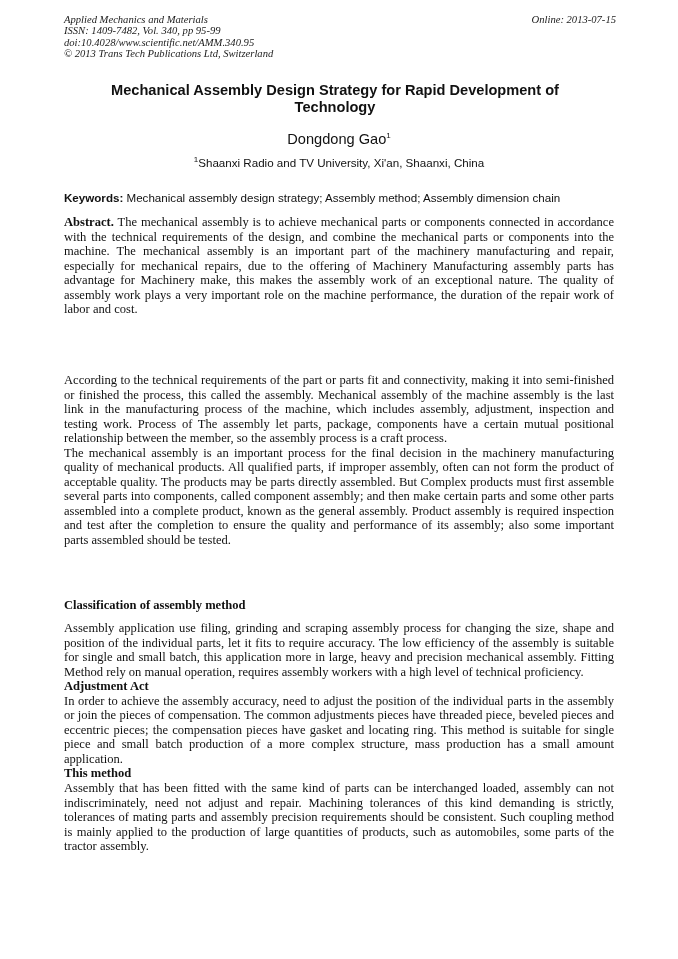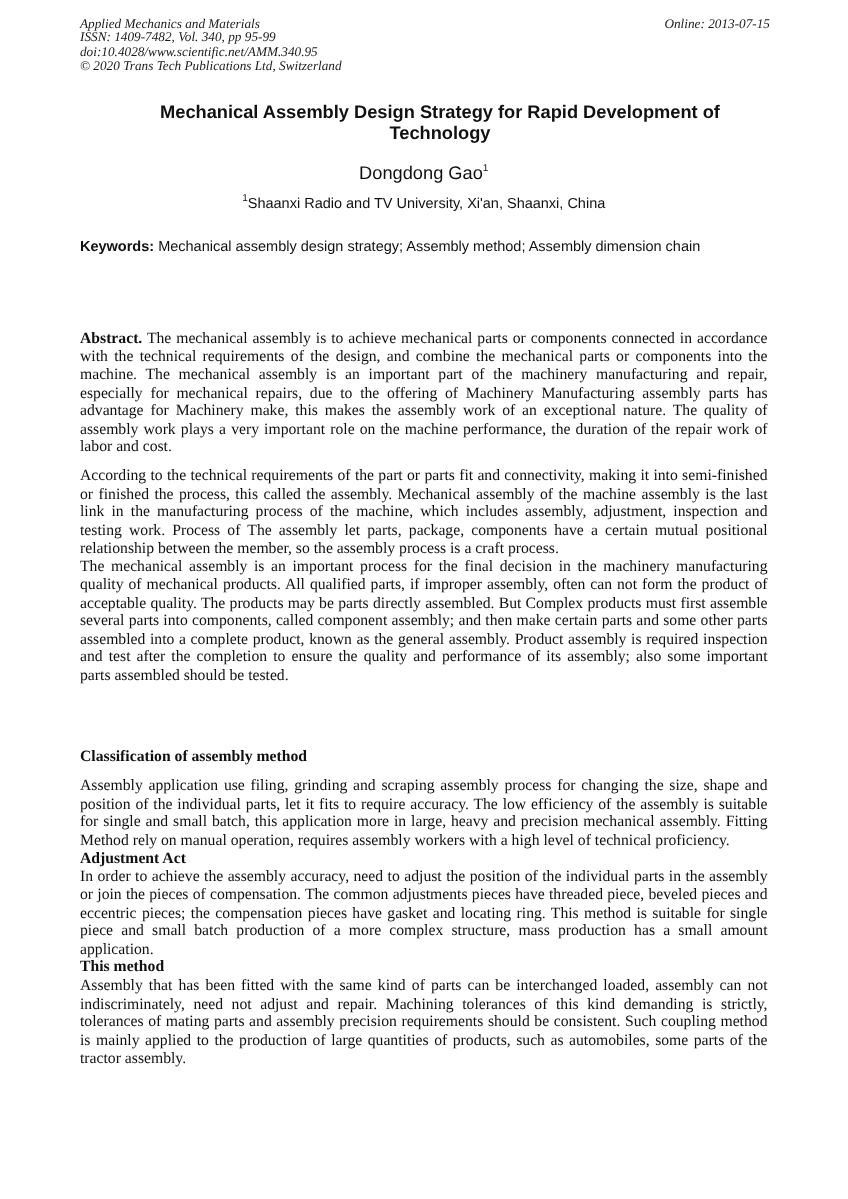--- a/index.html
+++ b/index.html
@@ -1,56 +1,56 @@
 <!DOCTYPE html>
 <html><head>
 <meta charset="utf-8">
 <style>
   html, body { margin: 0; padding: 0; background: #ffffff; }
   body { width: 678px; height: 959px; position: relative; overflow: hidden; color: #111; }
   .page { position: absolute; left: 0; top: 0; width: 678px; height: 792px; }
   .hdr { position: absolute; left: 64px; top: 14px; font-family: "Liberation Serif", serif; font-style: italic; font-size: 10.6px; line-height: 11.4px; color: #1a1a1a; }
   .hdr-right { position: absolute; right: 62px; top: 14px; font-family: "Liberation Serif", serif; font-style: italic; font-size: 10.6px; line-height: 11.4px; color: #1a1a1a; }
-  .title { position: absolute; left: 77px; width: 550px; top: 82px; text-align: center; font-family: "Liberation Sans", sans-serif; font-weight: bold; font-size: 14.6px; line-height: 17px; color: #111; }
+  .title { position: absolute; left: 60px; width: 550px; top: 82px; text-align: center; font-family: "Liberation Sans", sans-serif; font-weight: bold; font-size: 14.6px; line-height: 17px; color: #111; }
   .author { position: absolute; left: 64px; width: 550px; top: 131px; text-align: center; font-family: "Liberation Sans", sans-serif; font-size: 14.6px; line-height: 17px; }
   .author sup, .affil sup { font-size: 8px; vertical-align: super; line-height: 0; }
   .affil { position: absolute; left: 64px; width: 550px; top: 156px; text-align: center; font-family: "Liberation Sans", sans-serif; font-size: 11.6px; line-height: 14px; }
   .keywords { position: absolute; left: 64px; width: 560px; top: 191px; font-family: "Liberation Sans", sans-serif; font-size: 11.6px; line-height: 14px; white-space: nowrap; }
   .keywords b { font-weight: bold; }
   .body { position: absolute; left: 64px; width: 550px; font-family: "Liberation Serif", serif; font-size: 12.55px; line-height: 14.55px; text-align: justify; color: #111; }
   .body p { margin: 0; }
   .body b { font-weight: bold; }
   .sec { position: absolute; left: 64px; width: 550px; font-family: "Liberation Serif", serif; font-weight: bold; font-size: 12.55px; line-height: 14.5px; }
   .sub { font-family: "Liberation Serif", serif; font-weight: bold; font-size: 12.55px; line-height: 14.55px; margin: 0; }
 </style>
 </head>
 <body>
 
 <div class="page">
 
   <div class="hdr">
     <div>Applied Mechanics and Materials</div>
     <div>ISSN: 1409-7482, Vol. 340, pp 95-99</div>
     <div>doi:10.4028/www.scientific.net/AMM.340.95</div>
-    <div>© 2020 Trans Tech Publications Ltd, Switzerland</div>
+    <div>© 2013 Trans Tech Publications Ltd, Switzerland</div>
   </div>
   <div class="hdr-right">Online: 2013-07-15</div>
 
   <div class="title">
     <div>Mechanical Assembly Design Strategy for Rapid Development of</div>
     <div>Technology</div>
   </div>
 
   <div class="author"><span>Dongdong Gao</span><sup>1</sup></div>
 
   <div class="affil"><sup>1</sup><span>Shaanxi Radio and TV University, Xi'an, Shaanxi, China</span></div>
 
   <div class="keywords"><b>Keywords:</b> <span>Mechanical assembly design strategy; Assembly method; Assembly dimension chain</span></div>
 
-  <div class="body" style="top:215px;margin-top:48px;">
+  <div class="body" style="top:215px;">
     <p><b>Abstract.</b> <span>The mechanical assembly is to achieve mechanical parts or components connected in accordance with the technical requirements of the design, and combine the mechanical parts or components into the machine. The mechanical assembly is an important part of the machinery manufacturing and repair, especially for mechanical repairs, due to the offering of Machinery Manufacturing assembly parts has advantage for Machinery make, this makes the assembly work of an exceptional nature. The quality of assembly work plays a very important role on the machine performance, the duration of the repair work of labor and cost.</span></p>
   </div>
 
 
   <div class="body" style="top:373px;">
     <p>According to the technical requirements of the part or parts fit and connectivity, making it into semi-finished or finished the process, this called the assembly. Mechanical assembly of the machine assembly is the last link in the manufacturing process of the machine, which includes assembly, adjustment, inspection and testing work. Process of The assembly let parts, package, components have a certain mutual positional relationship between the member, so the assembly process is a craft process.</p>
     <p>The mechanical assembly is an important process for the final decision in the machinery manufacturing quality of mechanical products. All qualified parts, if improper assembly, often can not form the product of acceptable quality. The products may be parts directly assembled. But Complex products must first assemble several parts into components, called component assembly; and then make certain parts and some other parts assembled into a complete product, known as the general assembly. Product assembly is required inspection and test after the completion to ensure the quality and performance of its assembly; also some important parts assembled should be tested.</p>
   </div>
 
   <div class="sec" style="top:598px;">Classification of assembly method</div>

